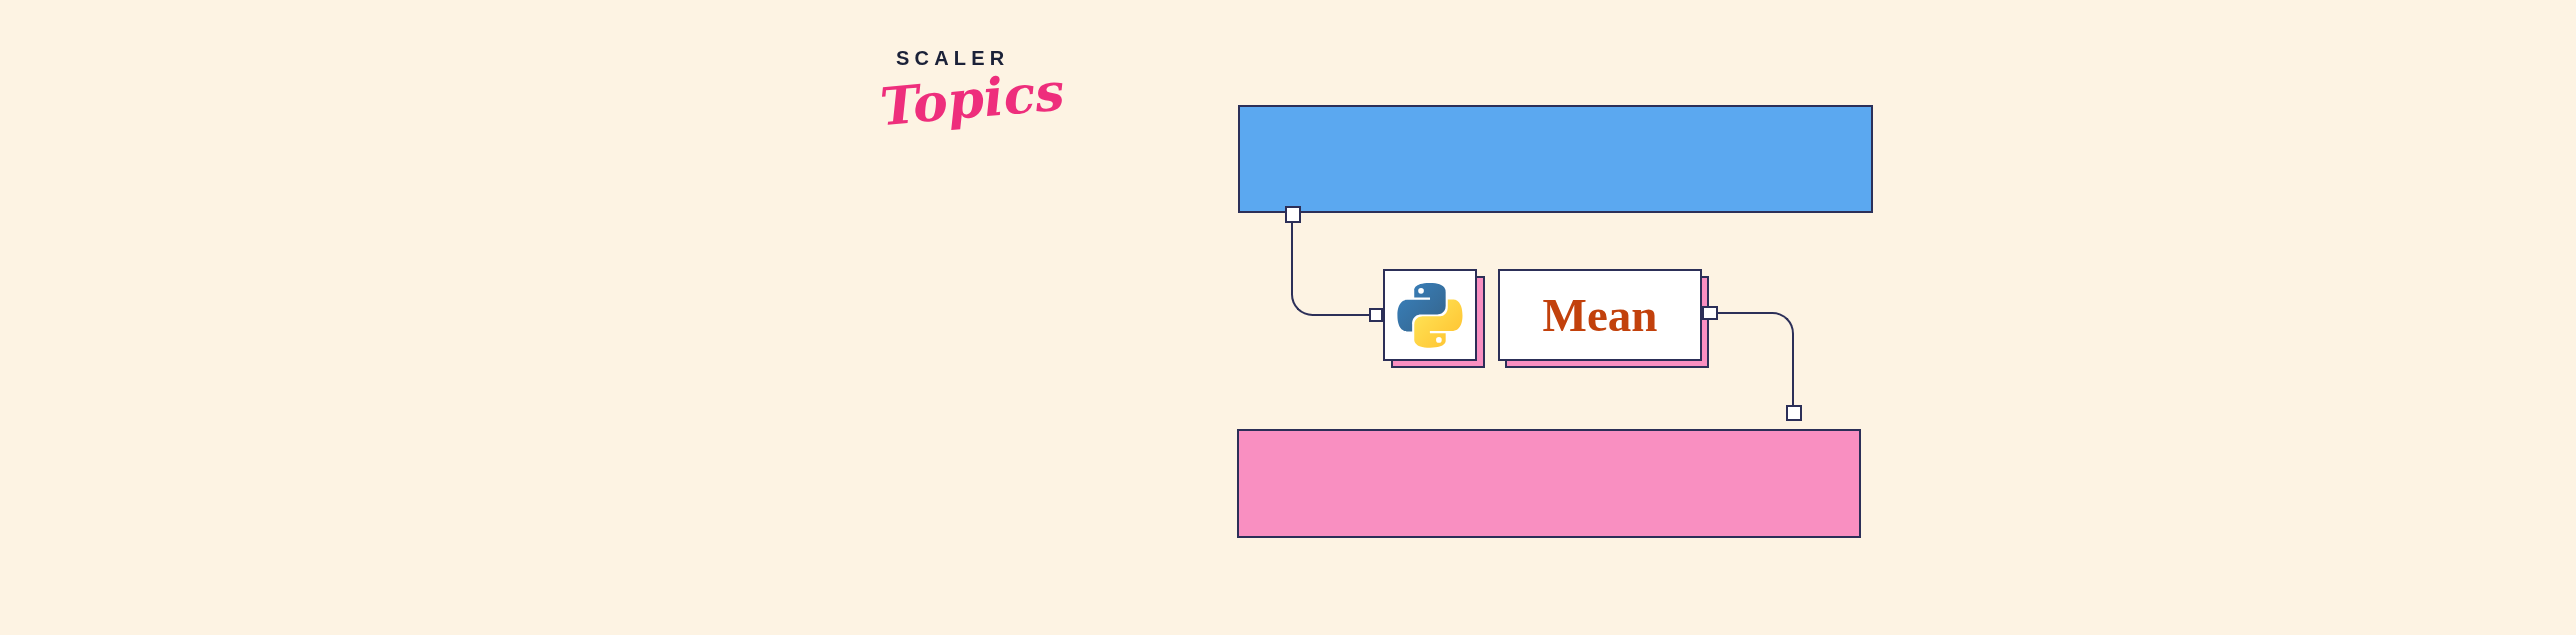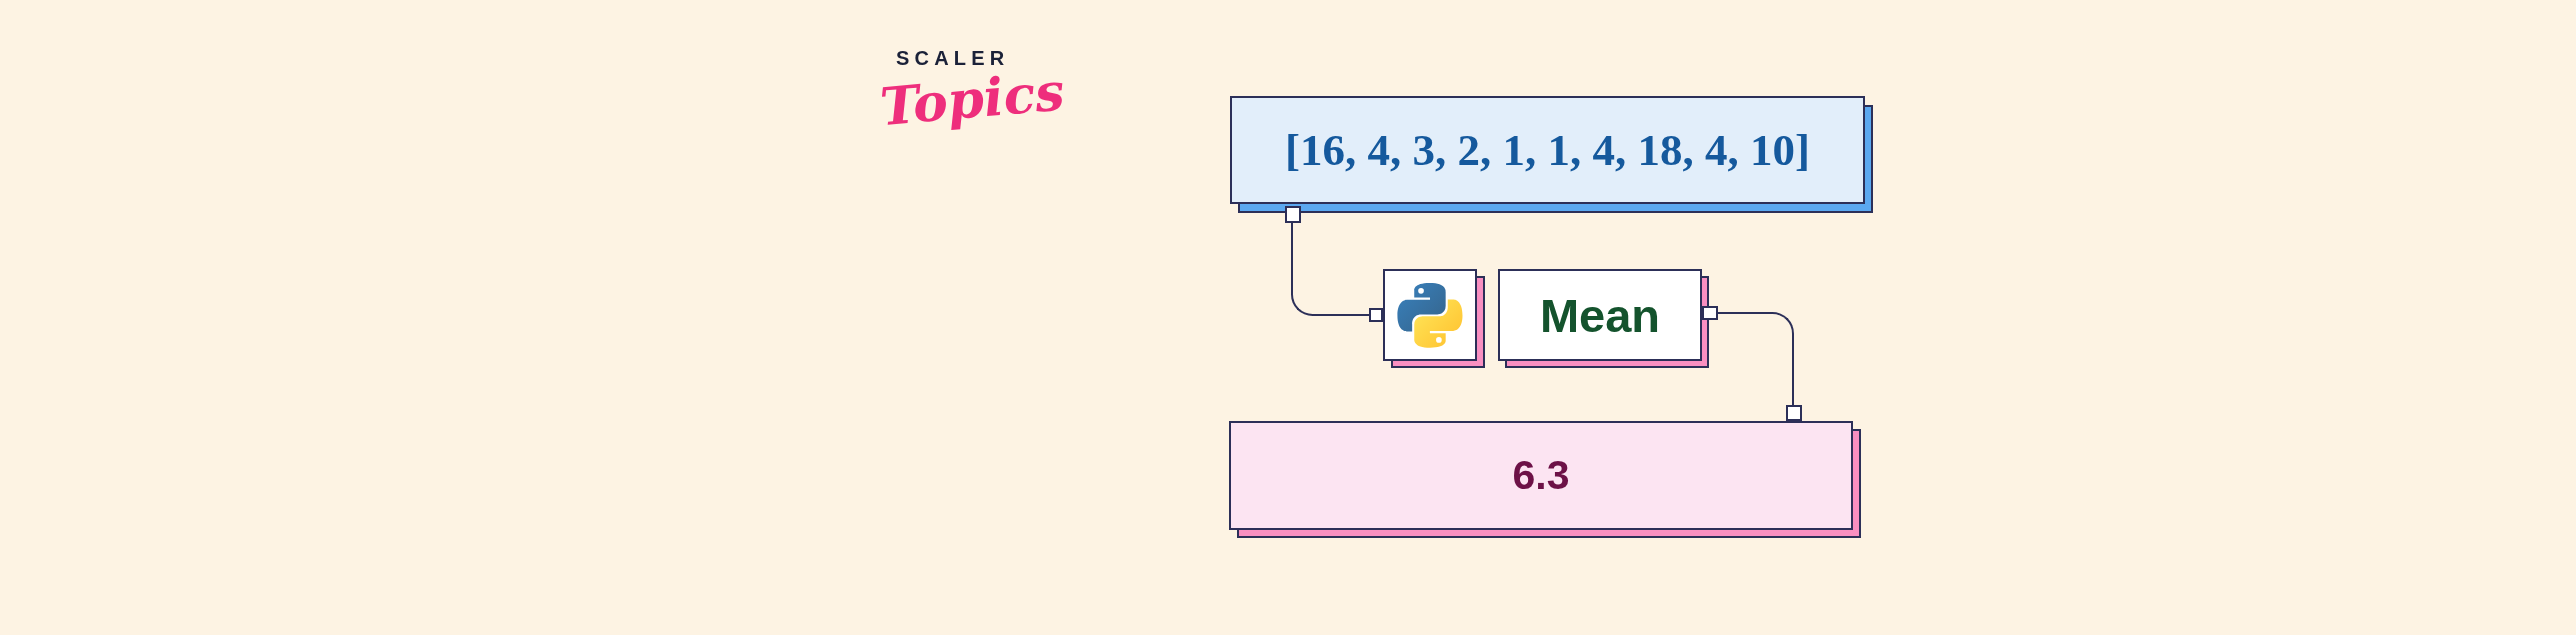--- a/index.html
+++ b/index.html
@@ -59,21 +59,21 @@
 
   
   .python-shadow { left: 1391px; top: 276px; width: 94px; height: 92px; background: #f98fc1; }
   .python-box    { left: 1383px; top: 269px; width: 94px; height: 92px; background: #ffffff; }
   .python-box svg { width: 66px; height: 65px; display: block; }
   .connector-b { left: 1369px; top: 308px; width: 14.4px; height: 14.4px; }
 
   
   .mean-shadow { left: 1505px; top: 276px; width: 204px; height: 92px; background: #f98fc1; }
   .mean-box    { left: 1498px; top: 269px; width: 204px; height: 92px; background: #ffffff; }
-  .mean-text { font-size: 47px; font-weight: 600; color: #14532d; }
+  .mean-text { font-size: 47px; font-weight: 600; color: #c2410c; font-family: Liberation Serif, serif; }
   .connector-c { left: 1702px; top: 306px; width: 15.5px; height: 14.4px; }
 
   
   .wire-2 {
     left: 1717px; top: 312px; width: 77px; height: 96px;
     border-top: 2.6px solid #2c2f58; border-right: 2.6px solid #2c2f58;
     border-top-right-radius: 21.6px;
   }
   .connector-d { left: 1786px; top: 405px; width: 15.5px; height: 15.5px; }
 
@@ -86,23 +86,20 @@
 <body>
 
 <div class="stage">
 
   <div class="logo">
     <div class="logo-brand">SCALER</div>
     <div class="logo-script">Topics</div>
   </div>
 
   <div class="node-shadow input-shadow"></div>
-  <div class="node input-box">
-    <span class="input-text">[16, 4, 3, 2, 1, 1, 4, 18, 4, 10]</span>
-  </div>
 
   <div class="wire wire-1"></div>
   <div class="connector connector-a"></div>
   <div class="connector connector-b"></div>
 
   <div class="node-shadow python-shadow"></div>
   <div class="node python-box">
     <span>
       <svg viewBox="0 0 256 255" aria-hidden="true">
         <defs>
@@ -124,18 +121,15 @@
   <div class="node-shadow mean-shadow"></div>
   <div class="node mean-box">
     <span class="mean-text">Mean</span>
   </div>
 
   <div class="wire wire-2"></div>
   <div class="connector connector-c"></div>
   <div class="connector connector-d"></div>
 
   <div class="node-shadow result-shadow"></div>
-  <div class="node result-box">
-    <span class="result-text">6.3</span>
-  </div>
 
 </div>
 
 
 </body></html>

